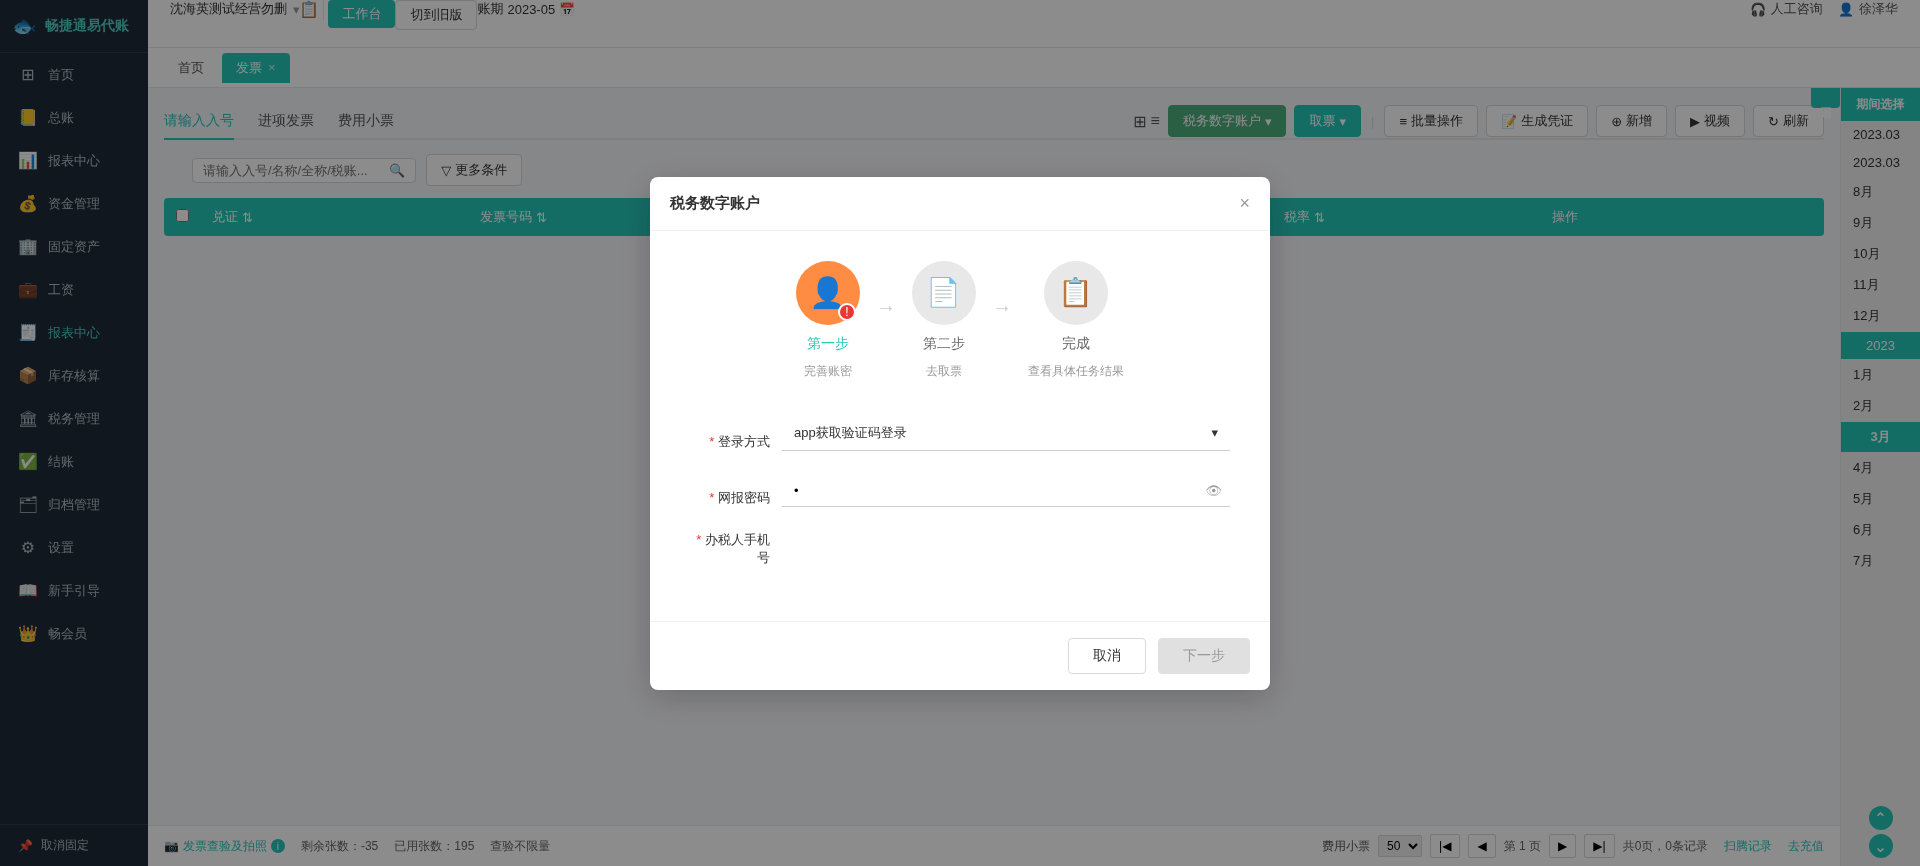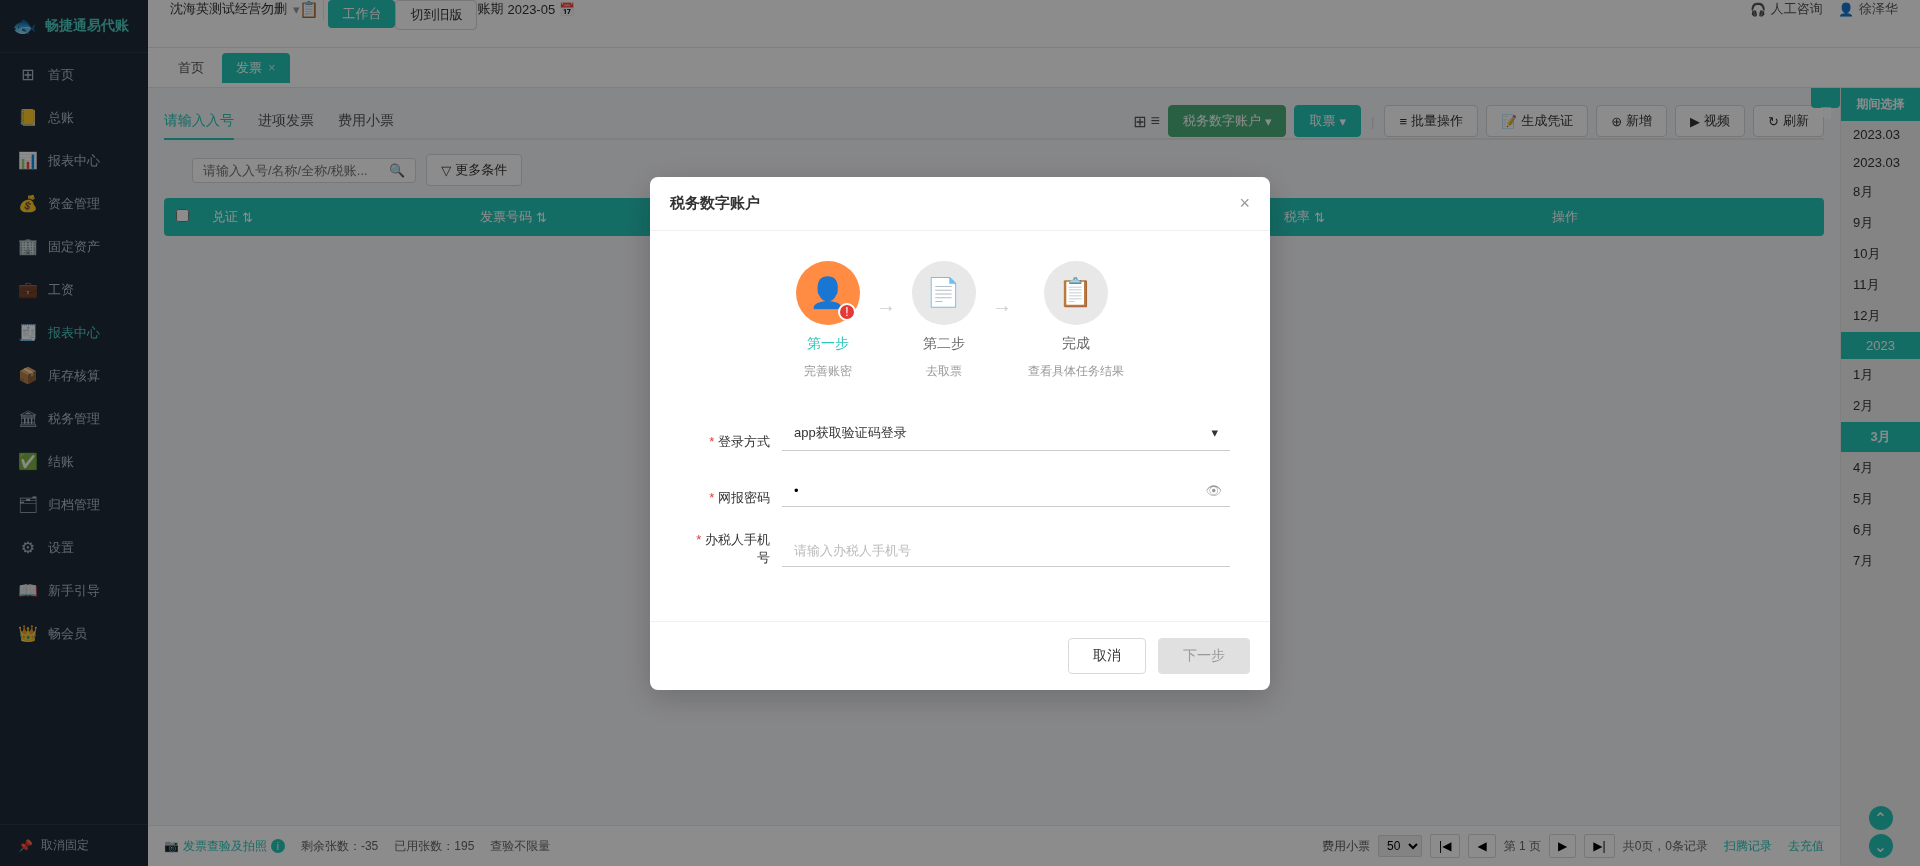--- a/index.html
+++ b/index.html
@@ -426,23 +426,20 @@
         <div class="form-control">
           <div class="input-with-icon">
             <input type="password" value="•" style="border: none; flex: 1 1 0%; padding: 8px 12px; font-size: 13px; outline: none; background: transparent;">
             <span class="eye-icon">👁</span>
           </div>
         </div>
       </div>
 
       <div class="form-row">
         <span class="form-label required">办税人手机号</span>
-        <div class="form-control">
-          <input type="text" class="form-input" placeholder="请输入办税人手机号" style="">
-        </div>
       </div>
     </div>
 
     <div class="dialog-footer">
       <button class="footer-btn cancel">取消</button>
       <button class="footer-btn next">下一步</button>
     </div>
   </div>
 </div>
 

